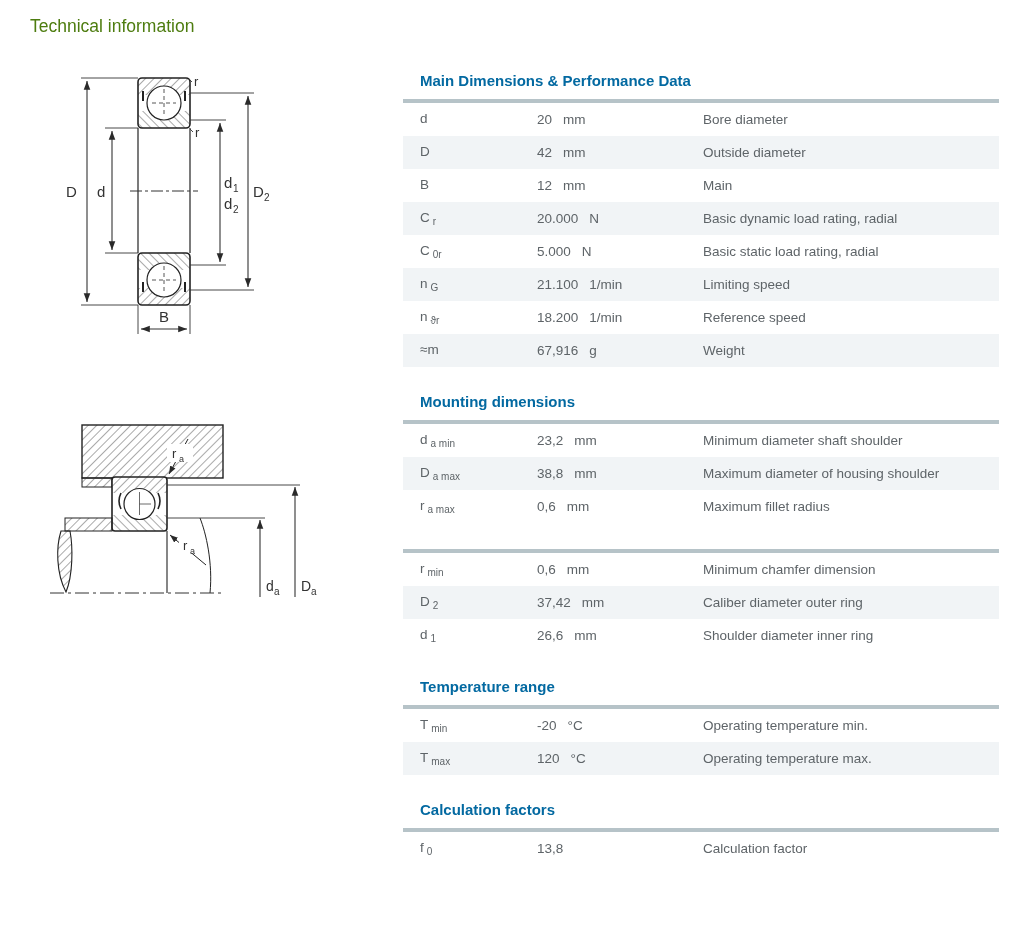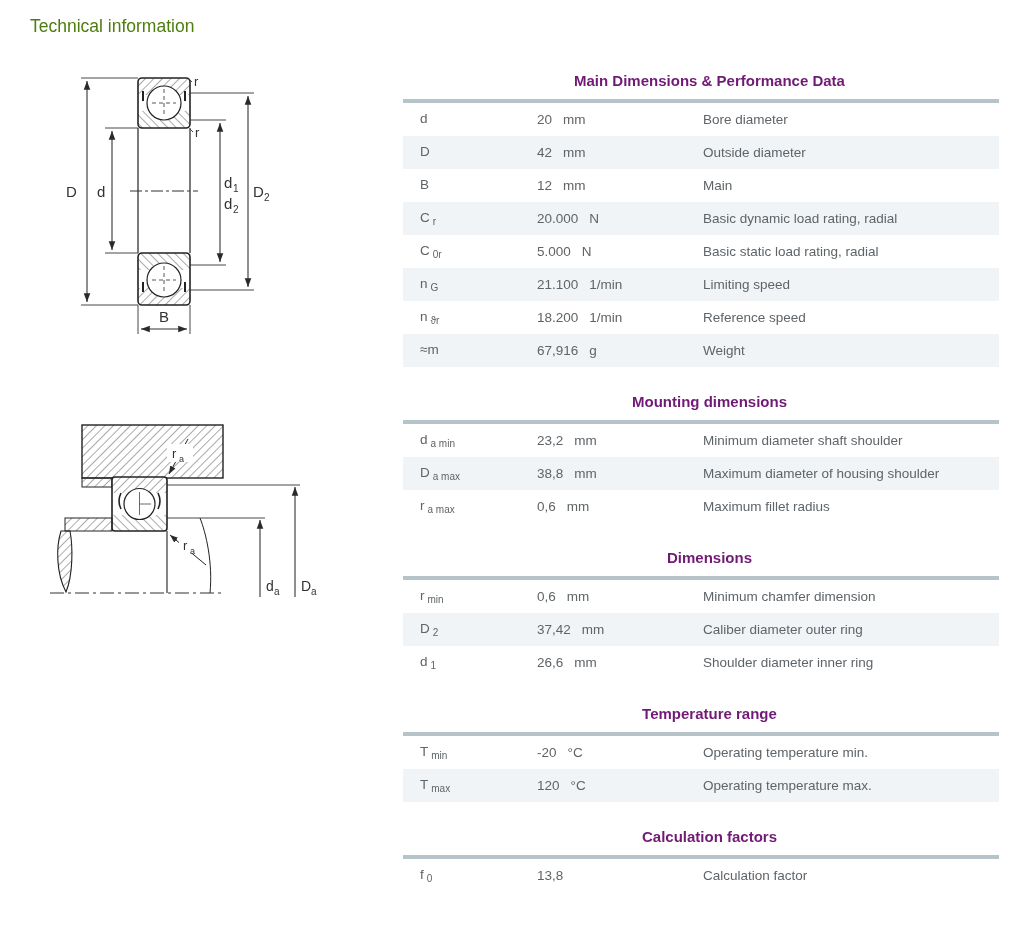--- a/index.html
+++ b/index.html
@@ -13,23 +13,22 @@
     font-size:17.5px; color:#4d7c0f; font-weight:400;
   }
   .drawing { position:absolute; }
   #drawing-cross { left:55px; top:58px; }
   #drawing-mount { left:30px; top:415px; }
 
   .spec-panel { position:absolute; left:403px; top:72px; width:596px; }
   .spec-section { margin-top:26px; }
   .spec-section:first-child { margin-top:0; }
   .section-title {
-    margin:0 0 9px 17px; font-size:15px; font-weight:bold; color:#701a75;
+    margin:0 0 9px 17px; font-size:15px; font-weight:bold; color:#0369a1;
     line-height:18px;
-    text-align:center;
   }
   .spec-table { border-top:4px solid #b6c3c8; }
   .row {
     display:flex; align-items:center; height:33px;
     font-size:13.5px; color:#5e6468;
   }
   .row:nth-child(even) { background:#f1f4f6; }
   .cell { white-space:nowrap; }
   .sym  { width:134px; padding-left:17px; }
   .sym sub { font-size:10px; margin-left:3px; }
@@ -246,21 +245,20 @@
 
   <div class="row">
     <div class="cell sym"><span class="base">r</span><sub class="sub">a max</sub></div>
     <div class="cell val"><span class="num">0,6</span><span class="unit">mm</span></div>
     <div class="cell desc">Maximum fillet radius</div>
   </div>
 </div>
   </section>
 
   <section class="spec-section">
-    <h2 class="section-title">Dimensions</h2>
     <div class="spec-table">
   <div class="row">
     <div class="cell sym"><span class="base">r</span><sub class="sub">min</sub></div>
     <div class="cell val"><span class="num">0,6</span><span class="unit">mm</span></div>
     <div class="cell desc">Minimum chamfer dimension</div>
   </div>
 
   <div class="row">
     <div class="cell sym"><span class="base">D</span><sub class="sub">2</sub></div>
     <div class="cell val"><span class="num">37,42</span><span class="unit">mm</span></div>

